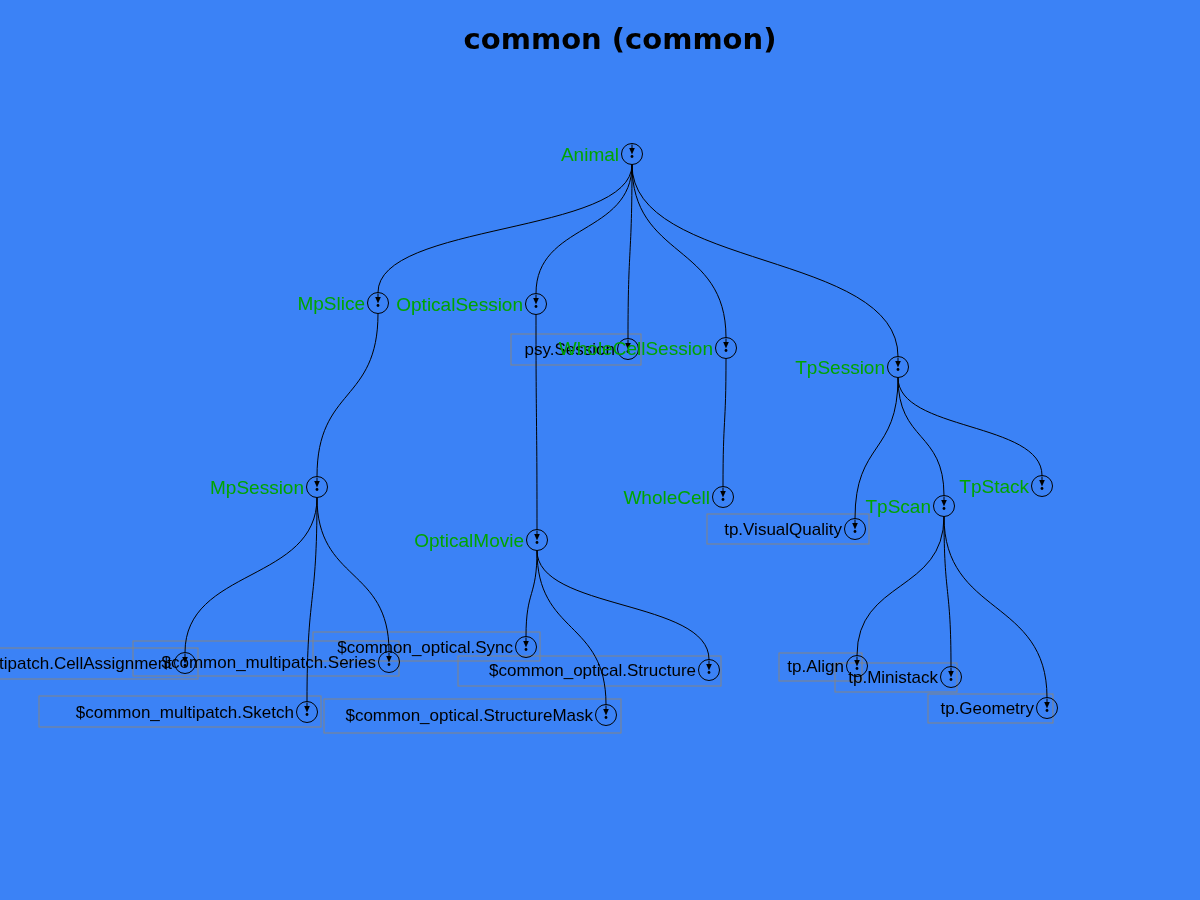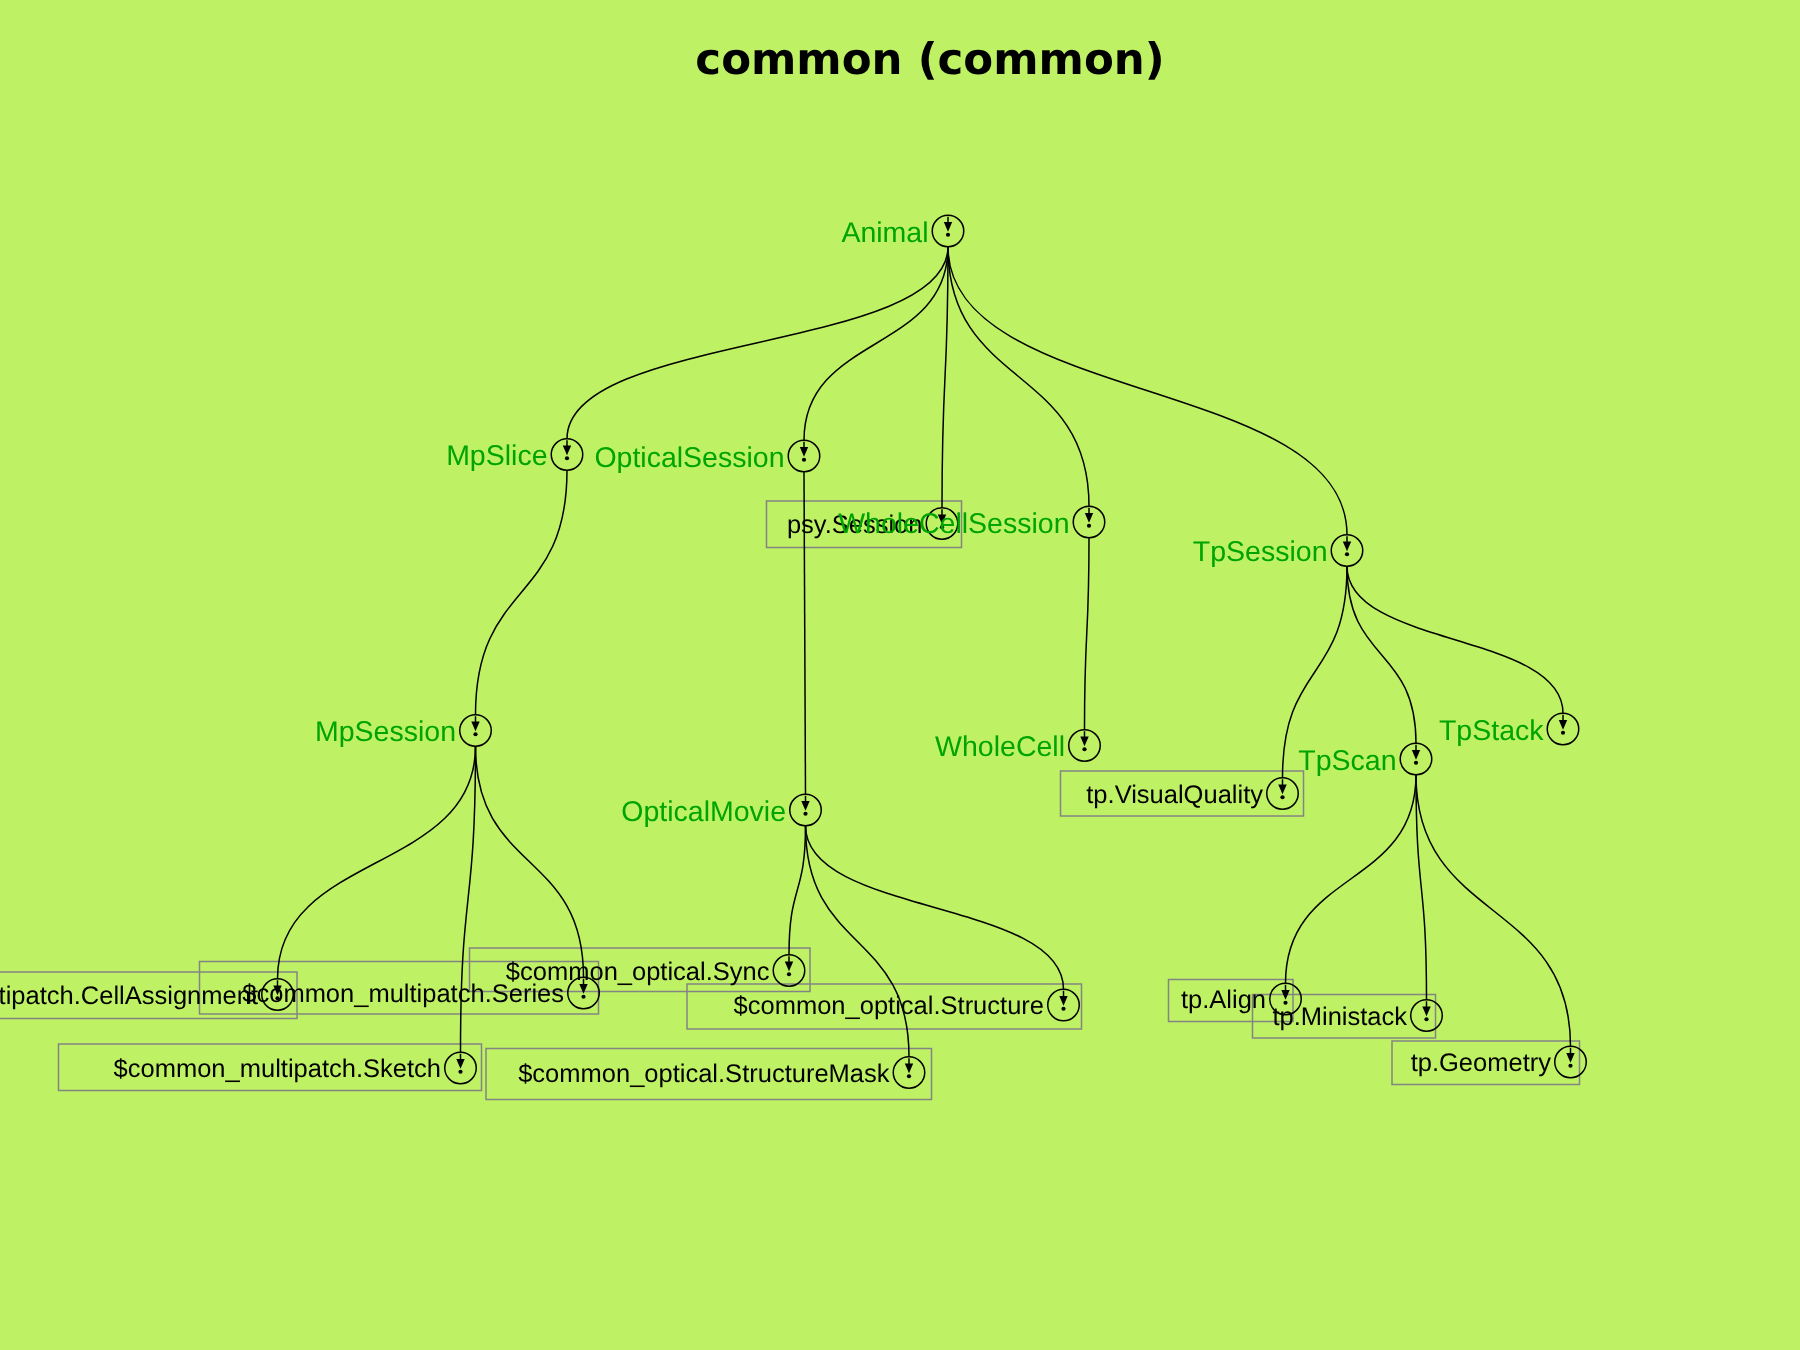--- a/index.html
+++ b/index.html
@@ -1,16 +1,16 @@
 <!DOCTYPE html>
 <html><head>
 <meta charset="utf-8">
 <style>
   html,body{margin:0;padding:0;background:#ffffff;}
-  .stage{position:relative;width:1200px;height:900px;overflow:hidden;background:#bef264;}
+  .stage{position:relative;width:1200px;height:900px;overflow:hidden;background:#3b82f6;}
   .page-title{
     position:absolute;top:22px;left:0;width:1240px;text-align:center;
     font-family:"DejaVu Sans",sans-serif;font-weight:bold;font-size:29px;color:#000;
     letter-spacing:0px;
   }
   #erd-canvas{position:absolute;top:0;left:0;}
   text{font-family:"Liberation Sans",sans-serif;}
 </style>
 </head>
 <body>

